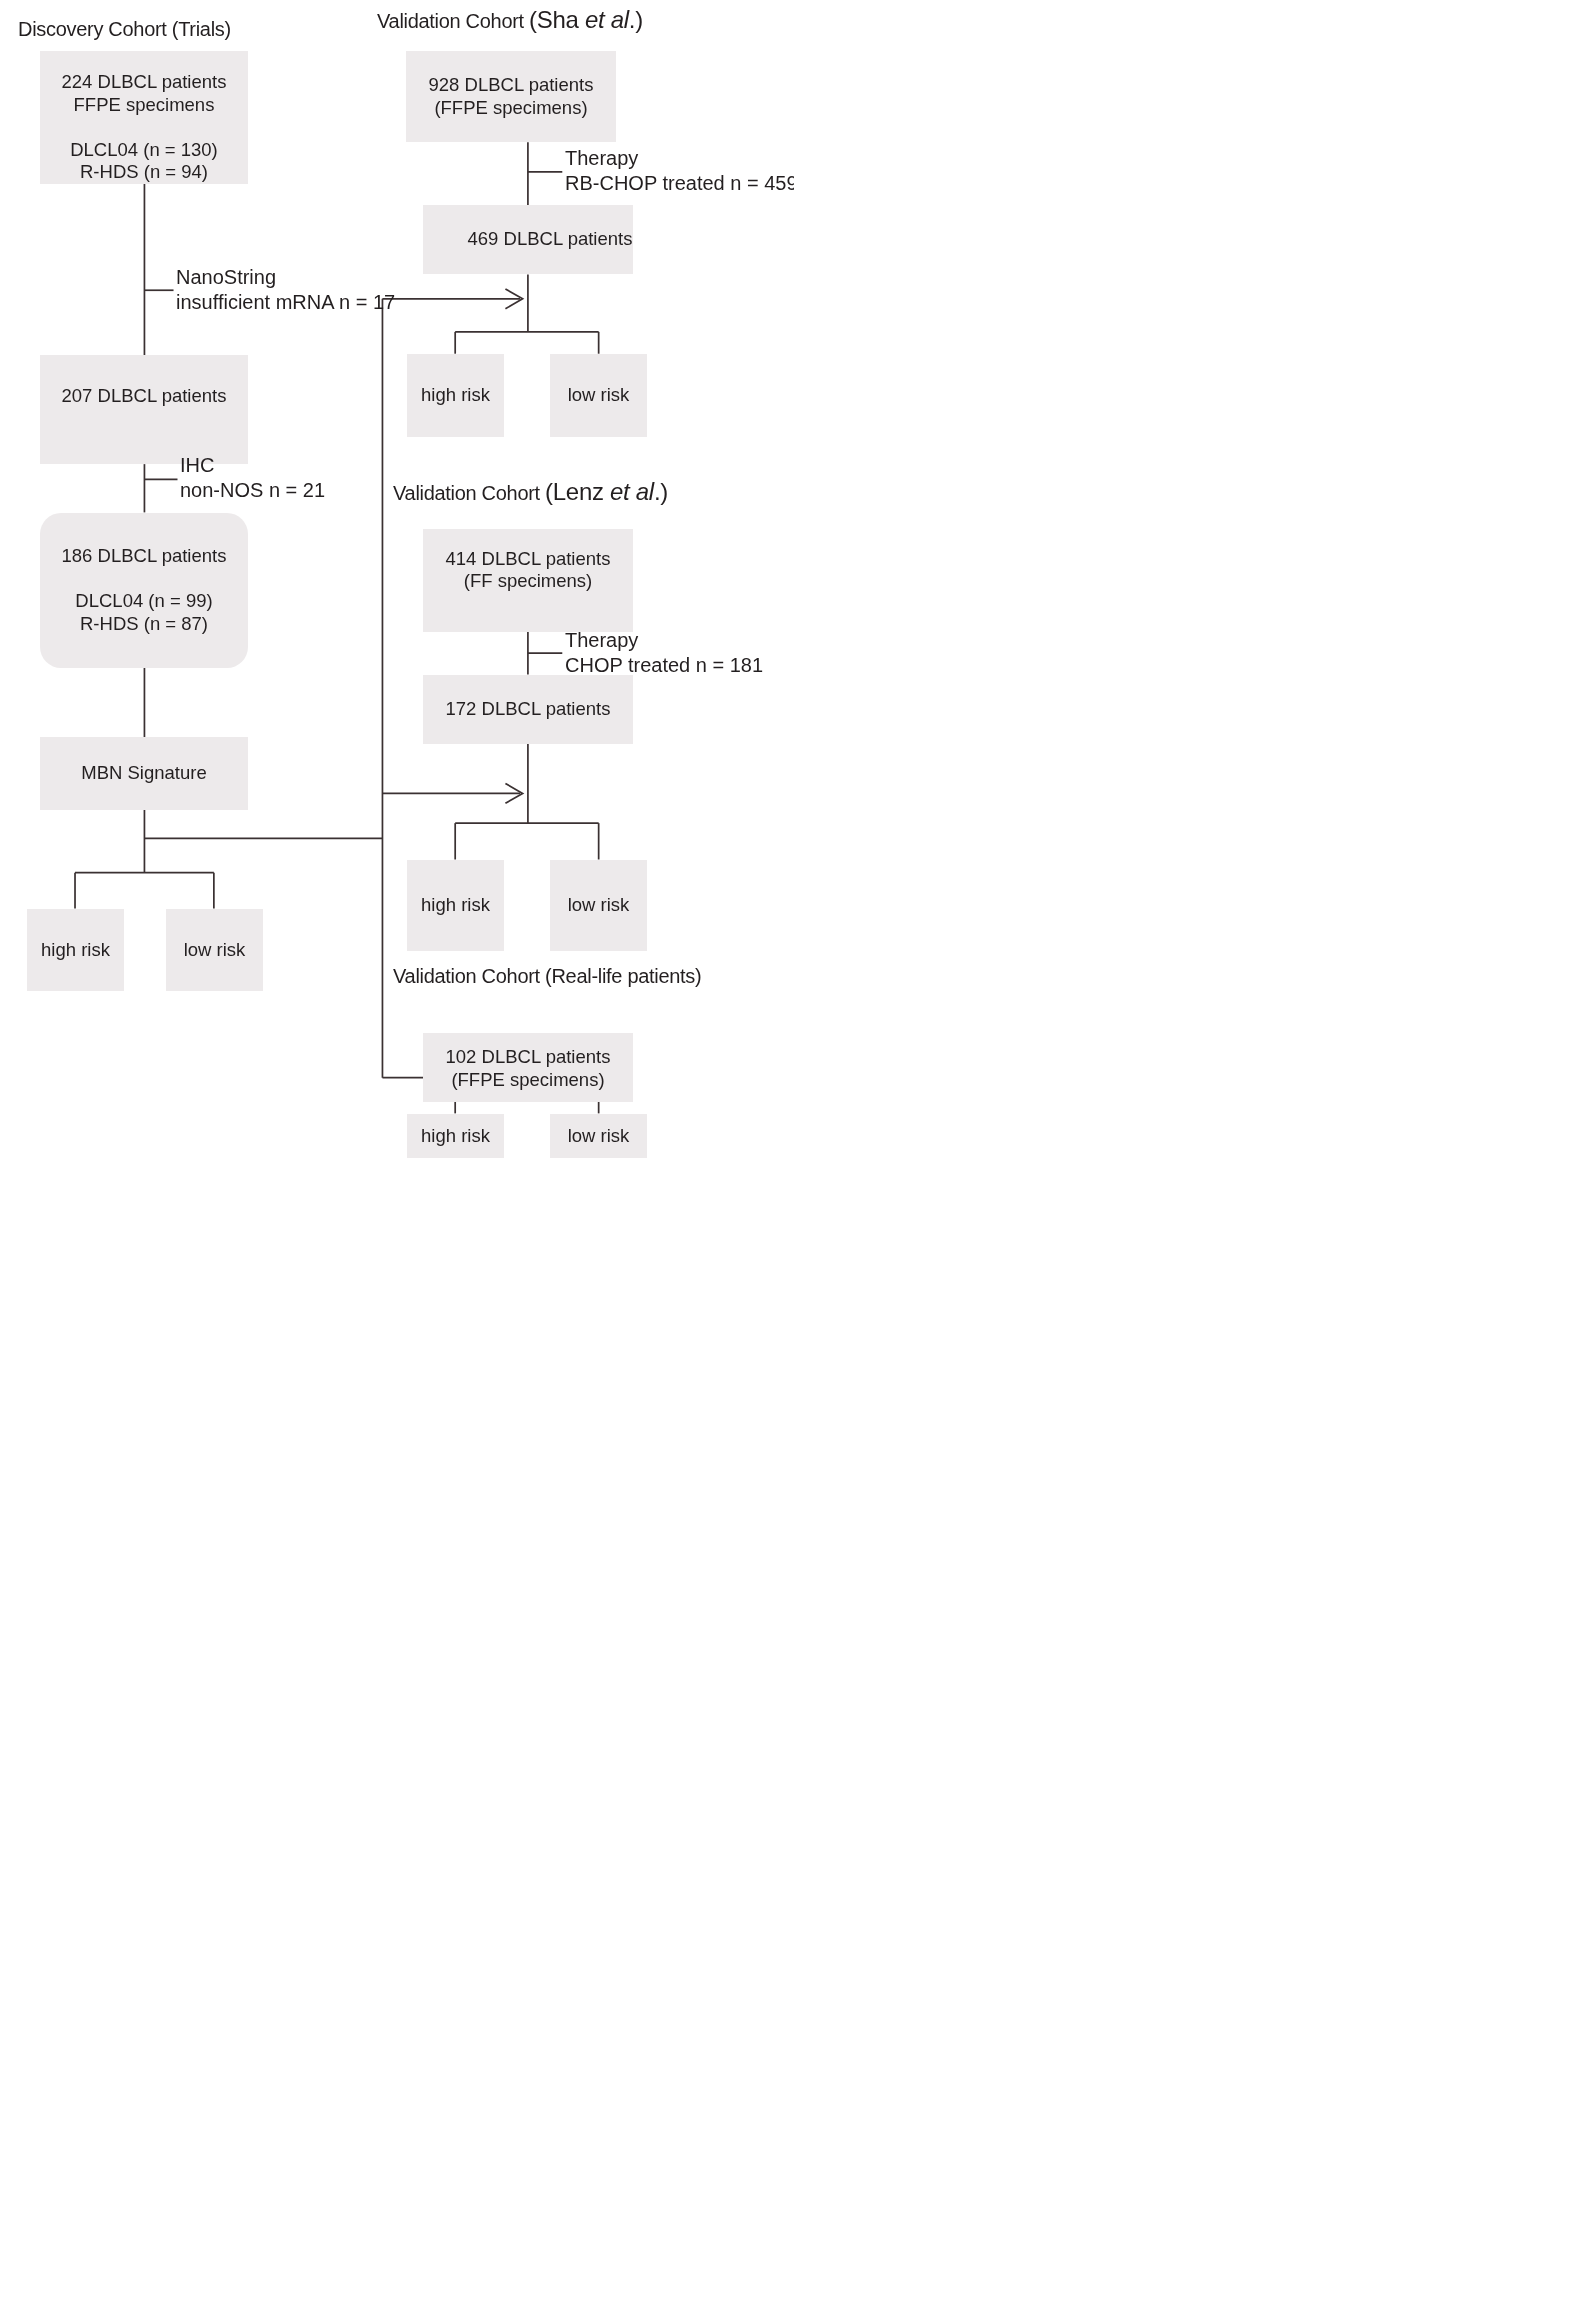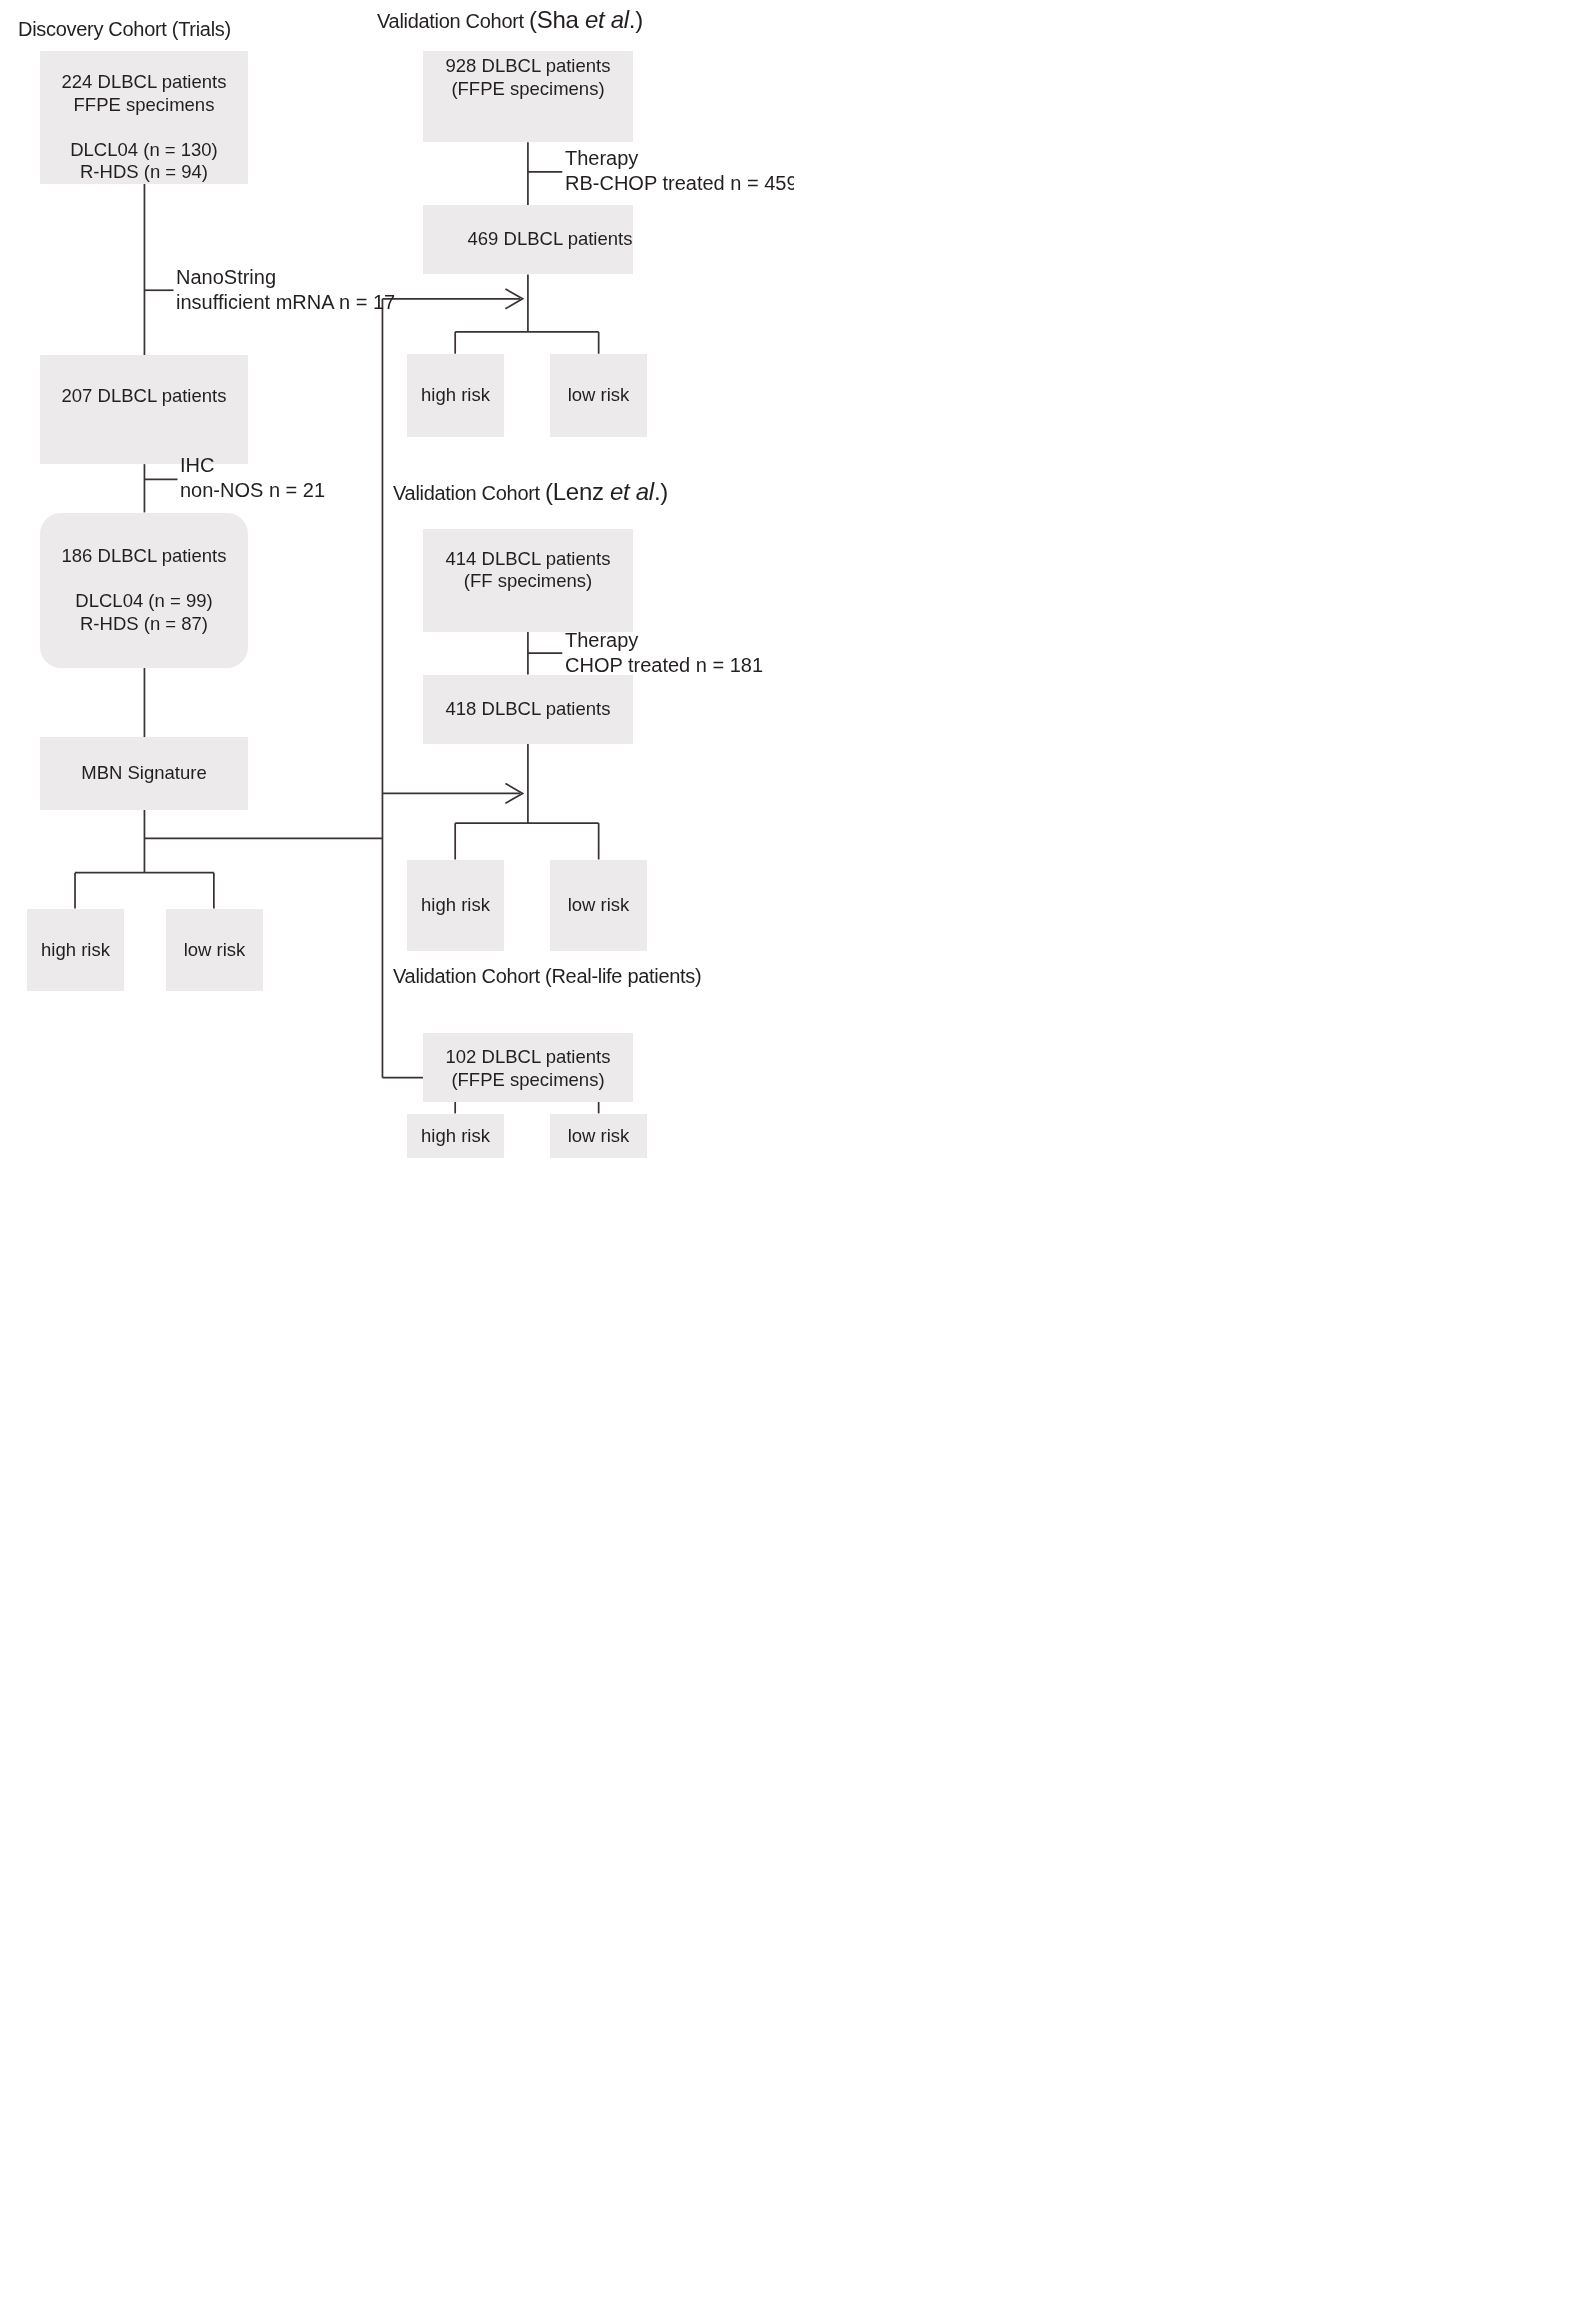--- a/index.html
+++ b/index.html
@@ -116,21 +116,21 @@
     <div>MBN Signature</div>
   </div>
 
   <div class="node center" style="left:27px;top:909px;width:97px;height:82px;">
     <div>high risk</div>
   </div>
   <div class="node center" style="left:166px;top:909px;width:97px;height:82px;">
     <div>low risk</div>
   </div>
 
-  <div class="node" style="left:423px;top:51px;width:210px;height:91px;padding-top:4px;">
+  <div class="node" style="left:406px;top:51px;width:210px;height:91px;padding-top:23px;">
     <div class="box-line">928 DLBCL patients</div>
     <div class="box-line">(FFPE specimens)</div>
   </div>
 
   <div class="ann" style="left:565px;top:146px;">
     <div>Therapy</div>
     <div>RB-CHOP treated n = 459</div>
   </div>
 
   <div class="node center" style="left:423px;top:205px;width:210px;height:69px;padding-left:44px;">
@@ -148,21 +148,21 @@
     <div class="box-line">414 DLBCL patients</div>
     <div class="box-line">(FF specimens)</div>
   </div>
 
   <div class="ann" style="left:565px;top:628px;">
     <div>Therapy</div>
     <div>CHOP treated n = 181</div>
   </div>
 
   <div class="node center" style="left:423px;top:675px;width:210px;height:69px;">
-    <div>418 DLBCL patients</div>
+    <div>172 DLBCL patients</div>
   </div>
 
   <div class="node center" style="left:407px;top:860px;width:97px;height:91px;">
     <div>high risk</div>
   </div>
   <div class="node center" style="left:550px;top:860px;width:97px;height:91px;">
     <div>low risk</div>
   </div>
 
   <div class="node" style="left:423px;top:1033px;width:210px;height:69px;padding-top:13.2px;">

